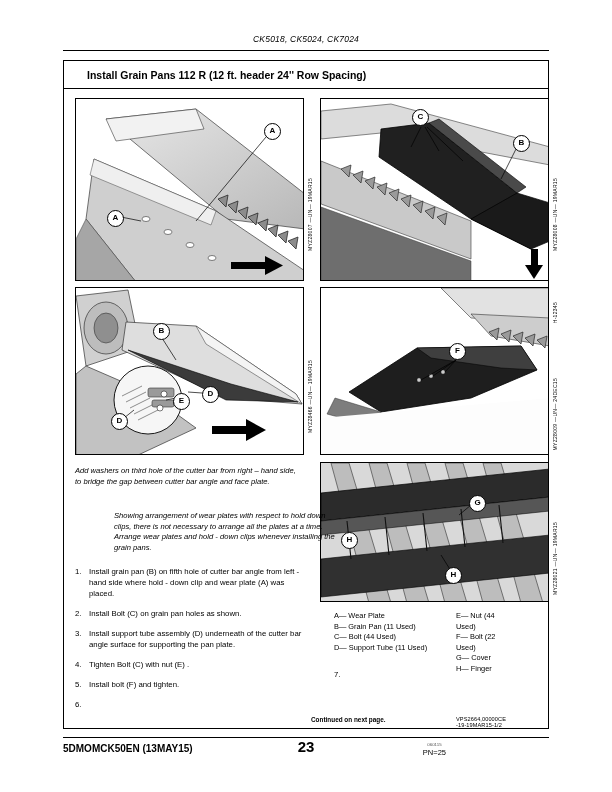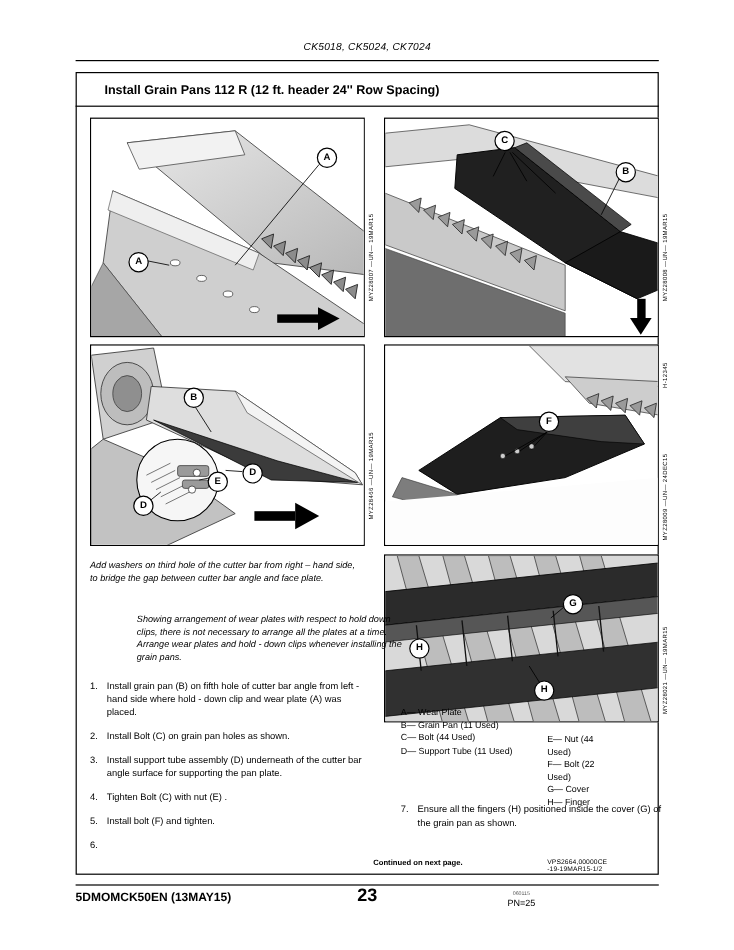--- a/index.html
+++ b/index.html
@@ -442,36 +442,35 @@
     </div>
     <div class="step">
       <span class="num">5.</span>
       <span>Install bolt (F) and tighten.</span>
     </div>
     <div class="step">
       <span class="num">6.</span>
     </div>
   </div>
 
-  <div class="legend" style="left:334px; top:589px;">
+  <div class="legend" style="left:334px; top:611px;">
     <div>A— Wear Plate</div>
     <div>B— Grain Pan (11 Used)</div>
     <div>C— Bolt (44 Used)</div>
     <div>D— Support Tube (11 Used)</div>
   </div>
   <div class="legend" style="left:456px; top:611px;">
     <div>E— Nut (44 Used)</div>
     <div>F— Bolt (22 Used)</div>
     <div>G— Cover</div>
     <div>H— Finger</div>
   </div>
 
   <div class="step2" style="position:absolute; left:334px; top:669px; width:210px;">
     <span class="num">7.</span>
-    <span>Ensure all the fingers (H) positioned inside the cover (G) of the grain pan as shown.</span>
   </div>
 
   <div class="cont-next" style="left:311px; top:716px;">Continued on next page.</div>
   <div class="doc-code" style="left:456px; top:716px;">VPS2664,00000CE -19-19MAR15-1/2</div>
 
   <div class="footer-rule"></div>
   <div class="foot-left">5DMOMCK50EN (13MAY15)</div>
   <div class="foot-page">23</div>
   <div class="foot-right">
     <div class="tiny-code">060115</div>

